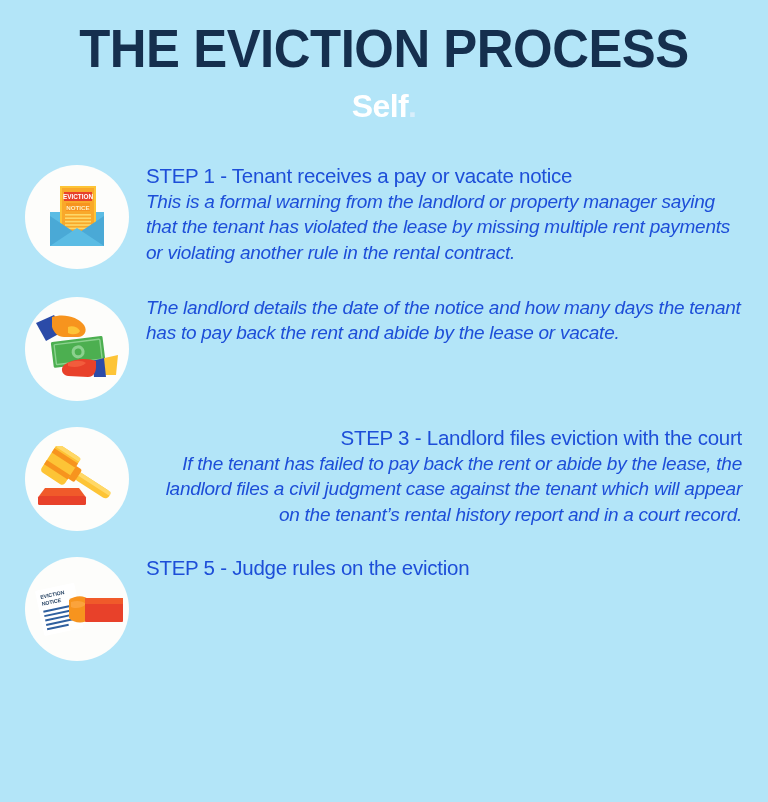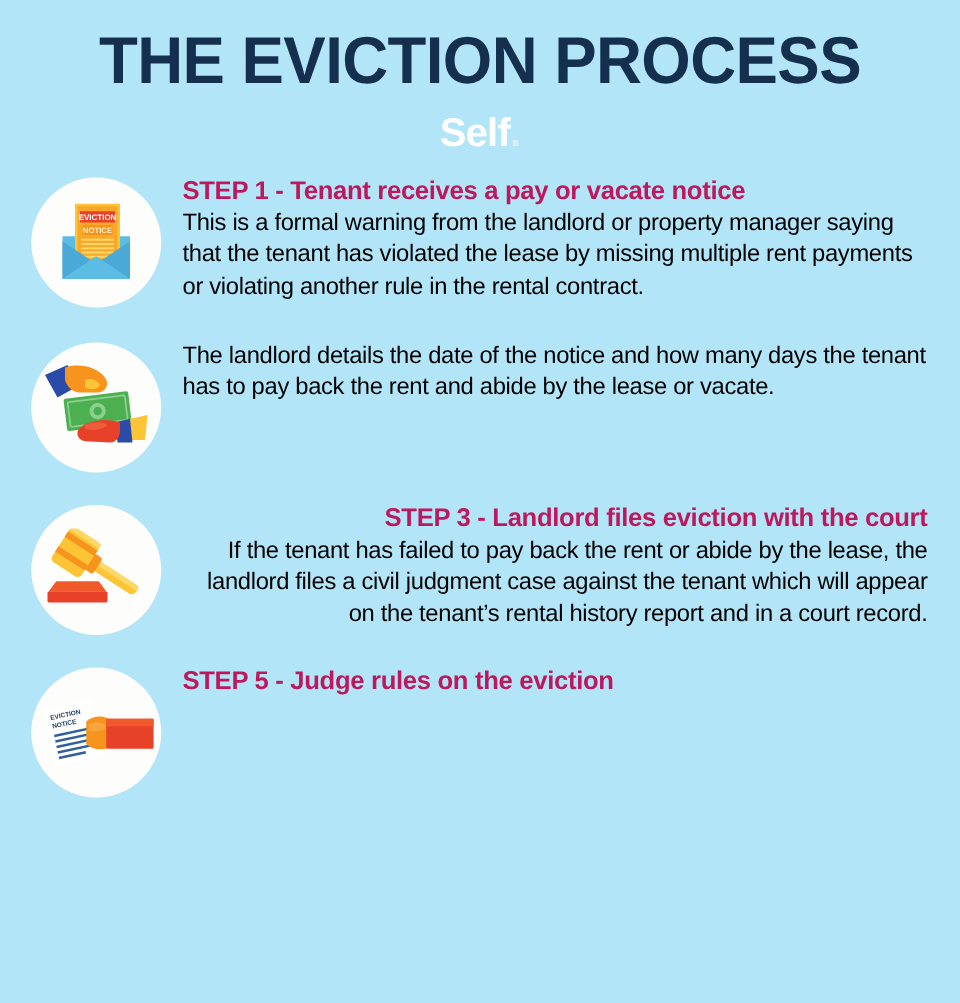--- a/index.html
+++ b/index.html
@@ -18,20 +18,21 @@
     -webkit-font-smoothing: antialiased;
   }
 
   .poster {
     position: relative;
     width: 768px;
     height: 802px;
     background: #b3e5f8;
     display: flex;
     flex-direction: column;
+    gap: 23px;
   }
 
   
   .header {
     padding-top: 22px;
     text-align: center;
     flex: 0 0 auto;
   }
 
   .poster-title {
@@ -89,32 +90,33 @@
     overflow: hidden;
   }
 
   .step-body {
     flex: 1 1 auto;
     padding-top: 2px;
   }
 
   .step-title {
     font-size: 20.5px;
-    font-weight: bold;
+    font-weight: normal;
     line-height: 1.22;
-    color: #be185d;
+    color: #1d4ed8;
     letter-spacing: -0.25px;
     margin-bottom: 1px;
   }
 
   .step-text {
     font-size: 19px;
     line-height: 1.33;
-    color: #000000;
+    color: #1d4ed8;
     letter-spacing: -0.25px;
+    font-style: italic;
   }
 
   
   .step--1 { margin-top: 2px; }
   .step--2 { margin-top: 6px; }
   .step--3 { margin-top: 4px; text-align: right; }
   .step--4 { margin-top: 4px; }
 
   svg { display: block; }
 </style>

